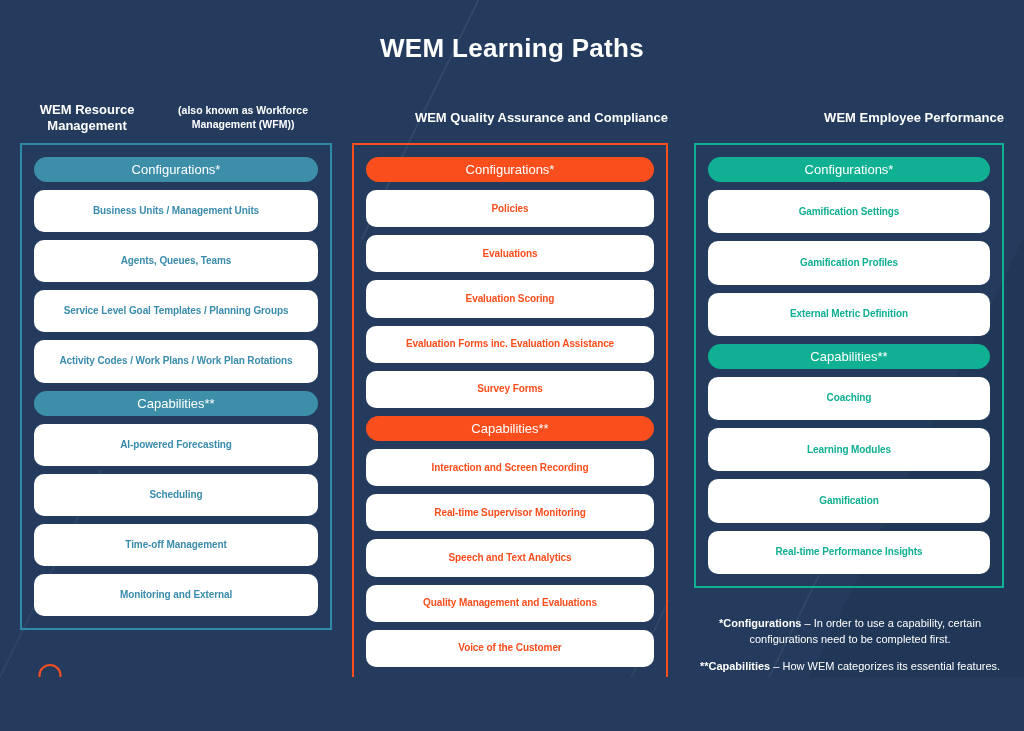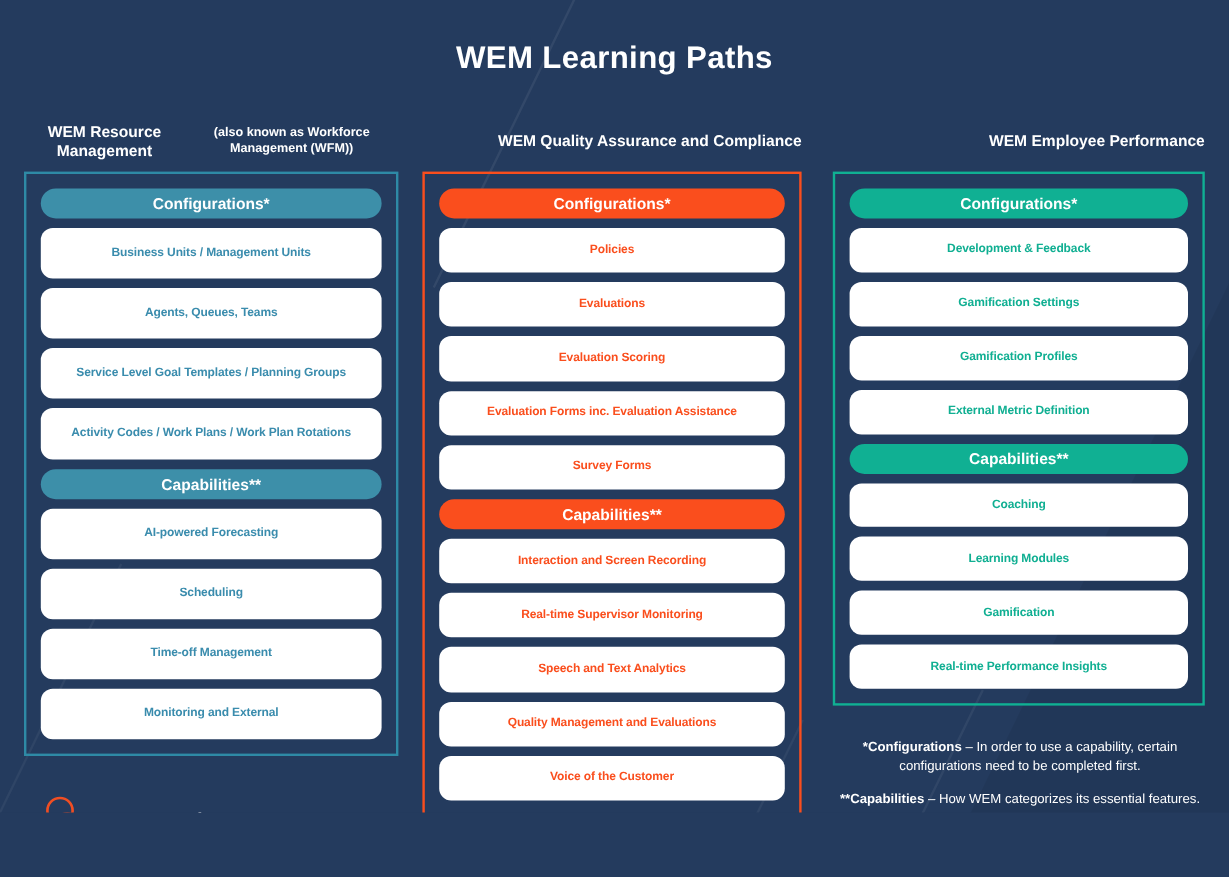--- a/index.html
+++ b/index.html
@@ -71,21 +71,21 @@
   }
   .col-0 .col-box { height: 487px; }
   .col-1 .col-box { height: 538px; }
   .col-2 .col-box { height: 445px; }
   .section-pill {
     flex: 0 0 25px;
     border-radius: 999px;
     background: var(--accent);
     color: #ffffff;
     font-size: 13px;
-    font-weight: 700;
+    font-weight: 400;
     display: flex;
     align-items: center;
     justify-content: center;
   }
   .item-pill {
     flex: 1 1 0;
     background: #ffffff;
     border-radius: 10px;
     color: var(--item-text);
     font-size: 10px;
@@ -176,21 +176,20 @@
           <div class="item-pill">Quality Management and Evaluations</div>
           <div class="item-pill">Voice of the Customer</div>
         </div>
       </div>
       <div class="column col-2" style="--accent: #10B093; --border: #10B093; --item-text: #10AF92;">
         <div class="col-heading">
           <div class="col-title">WEM Employee Performance</div>
         </div>
         <div class="col-box">
           <div class="section-pill">Configurations*</div>
-          <div class="item-pill">Development &amp; Feedback</div>
           <div class="item-pill">Gamification Settings</div>
           <div class="item-pill">Gamification Profiles</div>
           <div class="item-pill">External Metric Definition</div>
           <div class="section-pill">Capabilities**</div>
           <div class="item-pill">Coaching</div>
           <div class="item-pill">Learning Modules</div>
           <div class="item-pill">Gamification</div>
           <div class="item-pill">Real-time Performance Insights</div>
         </div>
       </div>

